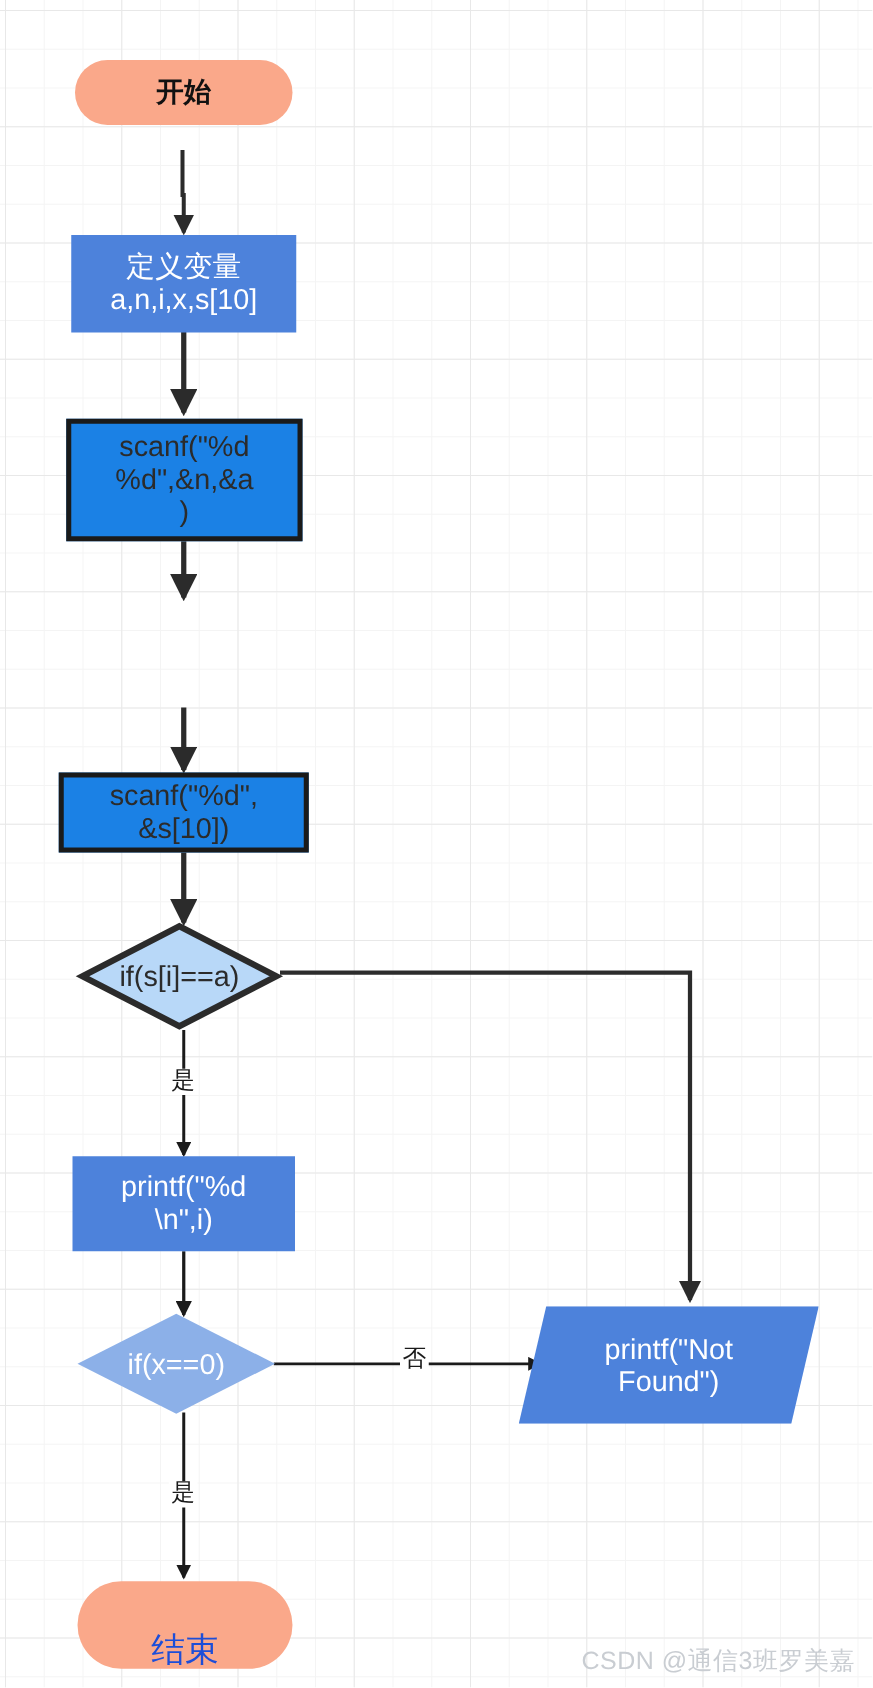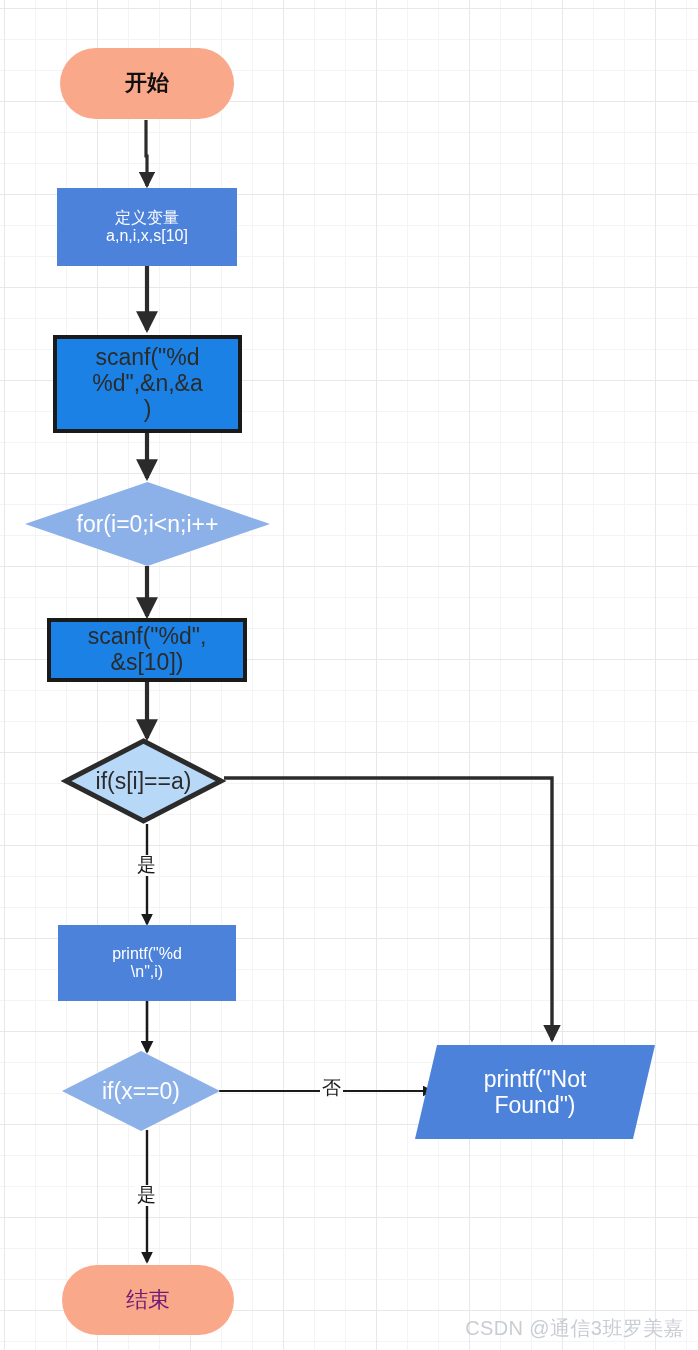--- a/index.html
+++ b/index.html
@@ -37,28 +37,29 @@
     white-space: pre-line;
   }
   .terminator {
     border-radius: 38px;
     background: #faa88a;
     color: #111111;
     font-weight: bold;
     font-size: 22px;
   }
   .terminator.end-node {
-    color: #701a75;
+    color: #1d4ed8;
     font-weight: normal;
-    font-size: 22px;
+    font-size: 27px;
+    align-items: flex-end;
   }
   .process {
     background: #4d82db;
     color: #ffffff;
-    font-size: 16px;
+    font-size: 23px;
   }
   .process-dark {
     background: #1b81e5;
     color: #2b2b2b;
     border: 4px solid #1a1a1a;
     font-size: 23px;
   }
   .decision-wrap {
     position: absolute;
   }
@@ -155,41 +156,35 @@
 
     <path d="M 224 778 L 552 778 L 552 1040" stroke="#2b2b2b" stroke-width="3.4" fill="none" marker-end="url(#arrow)"></path>
 
     <path d="M 147 1001 L 147 1052" stroke="#1a1a1a" stroke-width="2.6" fill="none" marker-end="url(#arrowthin)"></path>
 
     <path d="M 219 1091 L 432 1091" stroke="#1a1a1a" stroke-width="2.2" fill="none" marker-end="url(#arrowthin)"></path>
 
     <path d="M 147 1130 L 147 1262" stroke="#1a1a1a" stroke-width="2.4" fill="none" marker-end="url(#arrowthin)"></path>
   </svg>
 
-  <div class="node terminator" style="left:60px; top:48px; width:174px; height:71px;font-family:Liberation Serif, serif;">
+  <div class="node terminator" style="left:60px; top:48px; width:174px; height:52px;font-family:Liberation Serif, serif;">
     <span>开始</span>
   </div>
 
   <div class="node process" style="left:57px; top:188px; width:180px; height:78px;">
     <span>定义变量
 a,n,i,x,s[10]</span>
   </div>
 
   <div class="node process-dark" style="left:53px; top:335px; width:189px; height:98px;">
     <span>scanf("%d
 %d",&amp;n,&amp;a
 )</span>
   </div>
 
-  <div class="decision-wrap" style="left:25px; top:482px; width:245px; height:84px;">
-    <svg width="245" height="84" viewBox="0 0 245 84">
-      <polygon points="122.5,0 245,42 122.5,84 0,42" fill="#8cb0e8"></polygon>
-    </svg>
-    <div class="decision-label light">for(i=0;i&lt;n;i++</div>
-  </div>
 
   <div class="node process-dark" style="left:47px; top:618px; width:200px; height:64px;">
     <span>scanf("%d",
 &amp;s[10])</span>
   </div>
 
   <div class="decision-wrap" style="left:63px; top:738px; width:161px; height:86px;text-align:right;">
     <svg width="161" height="86" viewBox="0 0 161 86">
       <polygon points="80.5,3 158,43 80.5,83 3,43" fill="#b8d8f8" stroke="#2b2b2b" stroke-width="5"></polygon>
     </svg>

